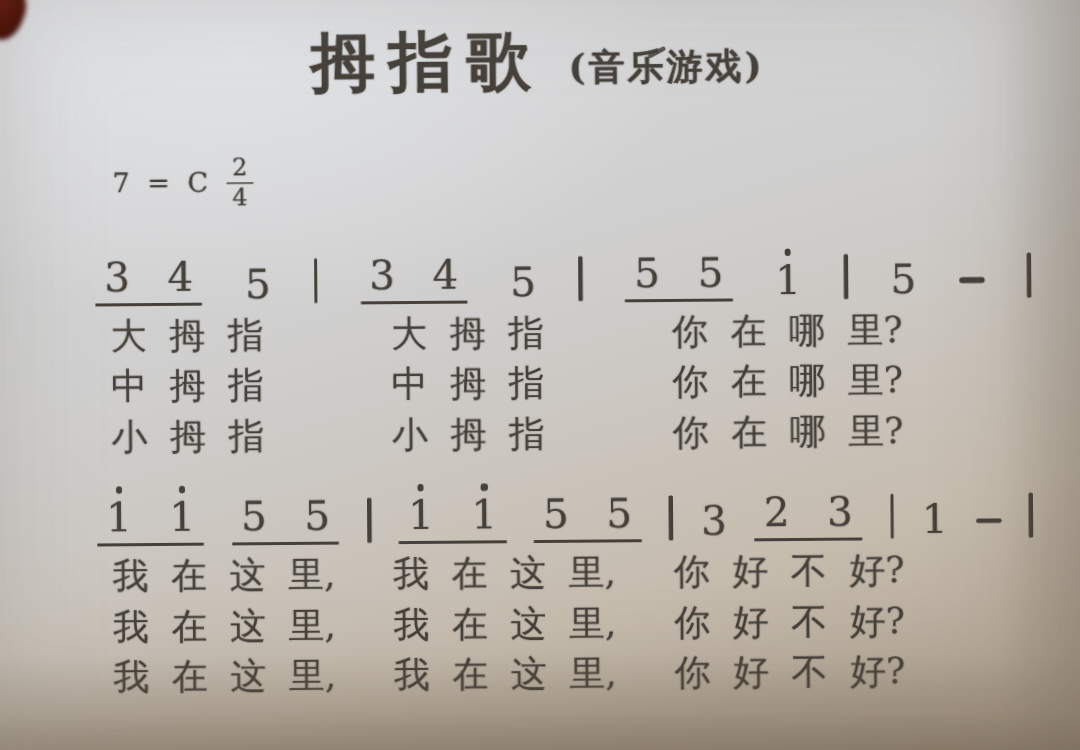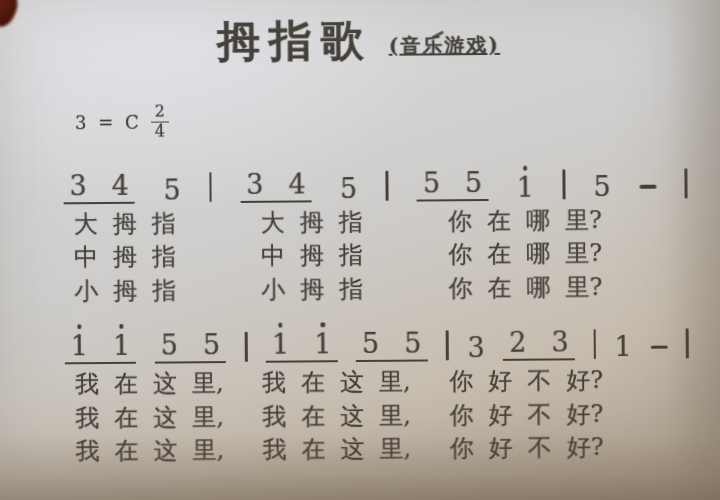--- a/index.html
+++ b/index.html
@@ -43,21 +43,21 @@
   .content {
     position: absolute; inset: 0; z-index: 3;
     transform: rotate(-0.45deg);
     color: var(--ink);
     text-shadow: 0 0 1.1px rgba(64,60,54,0.55);
     filter: blur(0.25px);
   }
   
   .title-row { text-align: center; margin-top: 12px; white-space: nowrap; position: relative; }
   .title { font-size: 43px; font-weight: bold; letter-spacing: 9px; display: inline-block; }
-  .subtitle { font-size: 20px; font-weight: 600; letter-spacing: 2px; display: inline-block; position: relative; top: -2px; margin-left: 16px; text-decoration: underline; }
+  .subtitle { font-size: 24px; font-weight: 600; letter-spacing: 2px; display: inline-block; position: relative; top: -2px; margin-left: 16px; }
   .stray-mark {
     position: absolute; left: 433px; top: 22px; width: 13px; height: 3px;
     background: var(--ink); border-radius: 2px; transform: rotate(-28deg); opacity: 0.85;
   }
   
   .key-row { margin: 32px 0 0 76px; font-size: 18px; letter-spacing: 3px; display: flex; align-items: center; height: 36px; }
   .frac { display: inline-flex; flex-direction: column; align-items: center; margin-left: 9px; font-size: 16px; line-height: 1.05; letter-spacing: 0; }
   .frac-top { border-bottom: 1.8px solid var(--ink); padding: 0 4px 1px; }
   .frac-bottom { padding-top: 1px; }
   
@@ -84,21 +84,21 @@
 <div class="shade-right"></div>
 <div class="corner-spot"></div>
 
 <div class="content">
   <div class="title-row">
     <span class="title">拇指歌</span><span class="subtitle">(音乐游戏)</span>
     <span class="stray-mark"></span>
   </div>
 
   <div class="key-row">
-    <span>3 = C</span>
+    <span>7 = C</span>
     <span class="frac">
       <span class="frac-top">2</span>
       <span class="frac-bottom">4</span>
     </span>
   </div>
 
   <div class="score">
       <div class="section">
         <div class="melody-row">
           <span class="beam">

